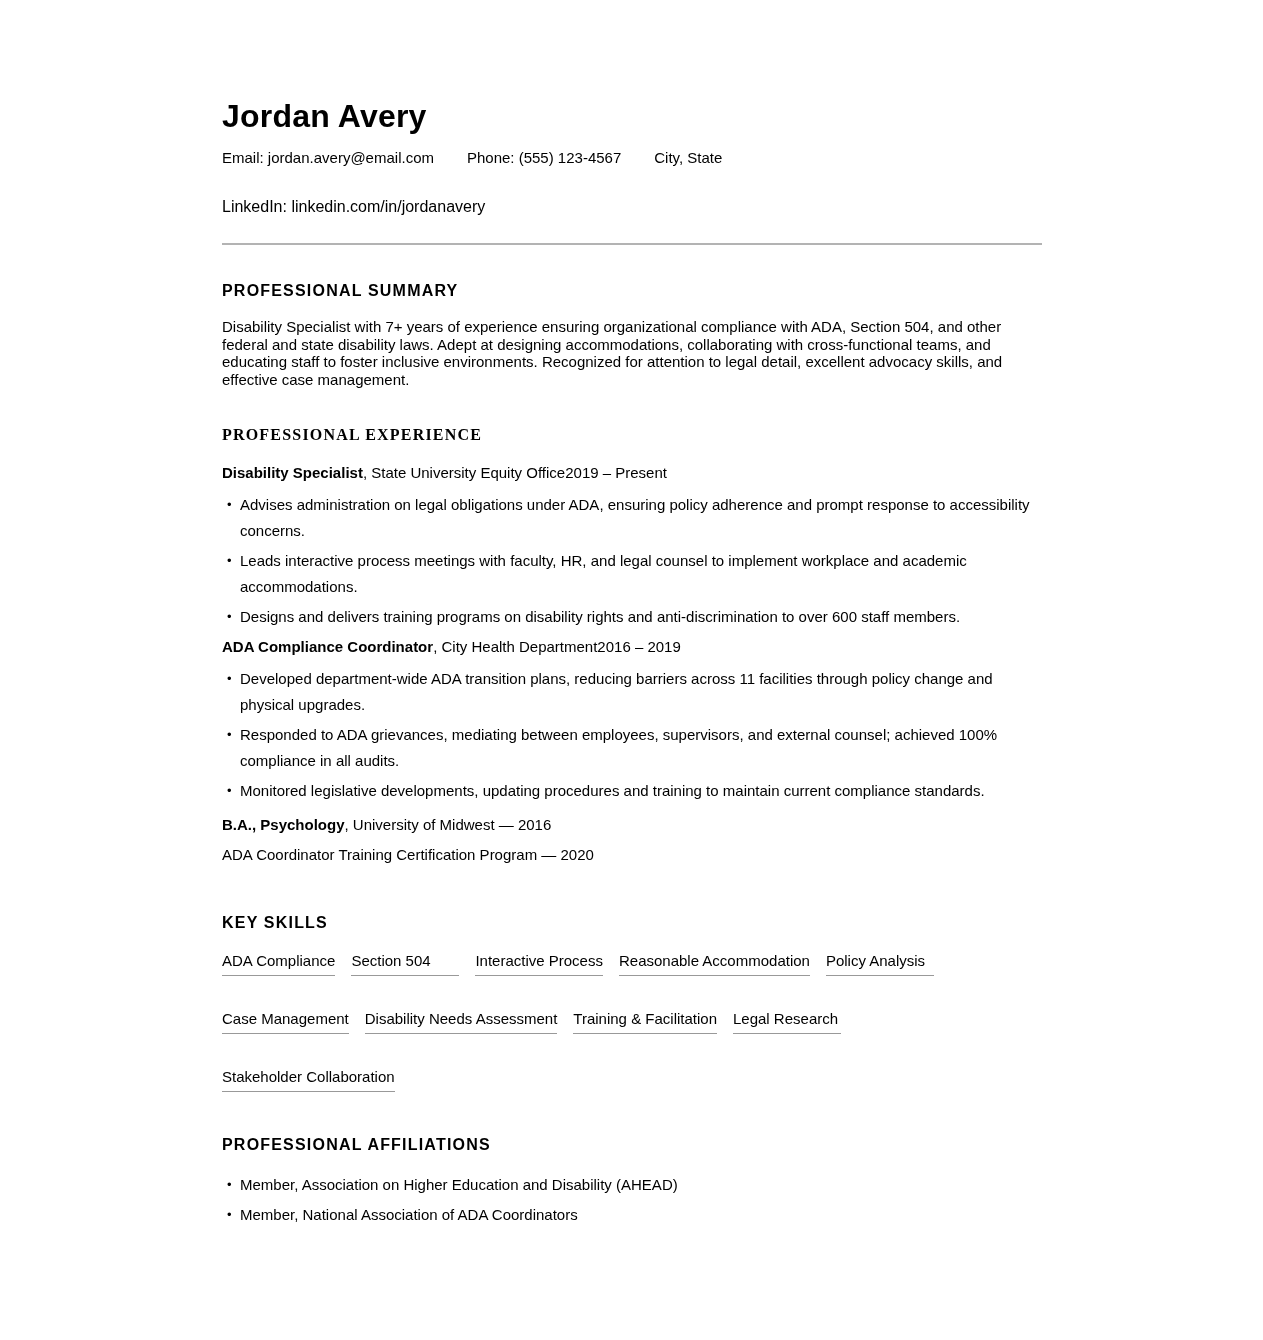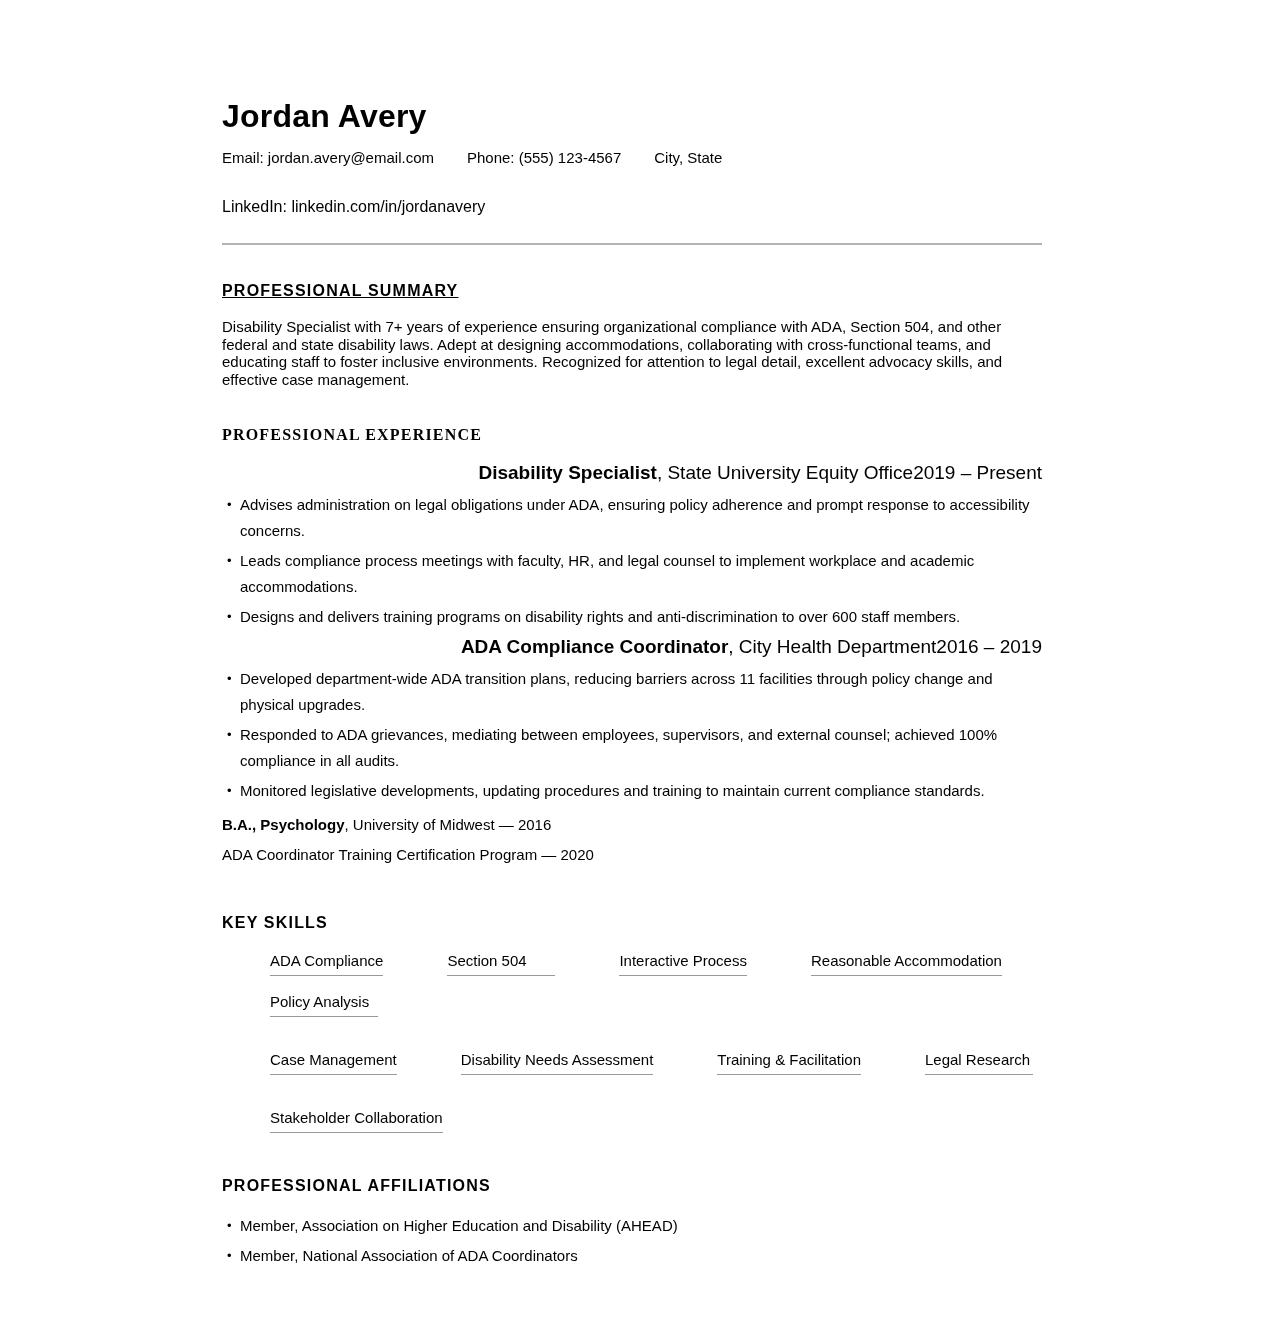--- a/index.html
+++ b/index.html
@@ -40,34 +40,34 @@
     margin: 26px 0 0 0;
   }
   
   h2 {
     margin: 44px 0 18px 0;
     font-size: 16px;
     font-weight: 700;
     letter-spacing: 1.2px;
     line-height: 18px;
   }
-  .section-summary h2 { margin-top: 37px; text-decoration: underline; }
+  .section-summary h2 { margin-top: 37px; }
   .section-experience h2 { margin-top: 38px; font-family: Liberation Serif, serif; }
   
   .summary-text {
     margin: 0;
     font-size: 15px;
     line-height: 17.5px;
   }
   
   .job-line {
     display: flex;
-    justify-content: flex-end;
+    justify-content: flex-start;
     align-items: baseline;
-    font-size: 19px;
+    font-size: 15px;
     line-height: 21px;
     margin-top: 4px;
   }
   .job-title { font-weight: 700; }
   .job-dates { white-space: nowrap; }
   ul.bullets {
     list-style: none;
     margin: 9px 0 6px 0;
     padding: 0 0 0 18px;
   }
@@ -101,21 +101,20 @@
     width: 820px;
   }
   .skill {
     display: inline-block;
     min-width: 108px;
     padding-bottom: 6px;
     border-bottom: 1.5px solid #999999;
     font-size: 15px;
     line-height: 17px;
     white-space: nowrap;
-    margin-left: 48px;
   }
   .flex-break { width: 100%; height: 0; }
   
   .section-affiliations ul.bullets { margin-top: 14px; }
 </style>
 </head>
 <body>
 
 <div class="page">
 
@@ -140,21 +139,21 @@
 
     <div class="job">
       <div class="job-line">
         <div class="job-left">
           <span class="job-title">Disability Specialist</span><span>, State University Equity Office</span>
         </div>
         <span class="job-dates">2019 – Present</span>
       </div>
       <ul class="bullets">
         <li>Advises administration on legal obligations under ADA, ensuring policy adherence and prompt response to accessibility concerns.</li>
-        <li>Leads compliance process meetings with faculty, HR, and legal counsel to implement workplace and academic accommodations.</li>
+        <li>Leads interactive process meetings with faculty, HR, and legal counsel to implement workplace and academic accommodations.</li>
         <li>Designs and delivers training programs on disability rights and anti-discrimination to over 600 staff members.</li>
       </ul>
     </div>
 
     <div class="job">
       <div class="job-line">
         <div class="job-left">
           <span class="job-title">ADA Compliance Coordinator</span><span>, City Health Department</span>
         </div>
         <span class="job-dates">2016 – 2019</span>

